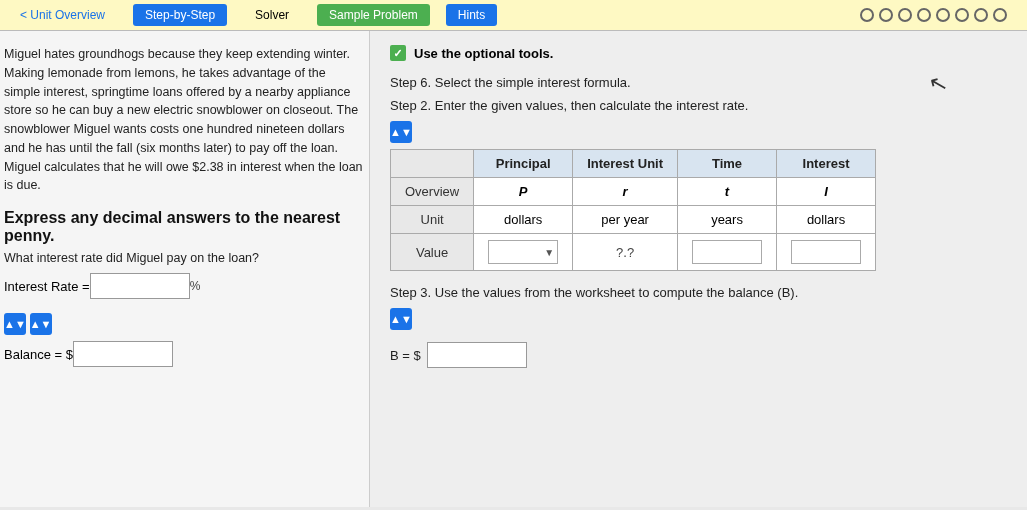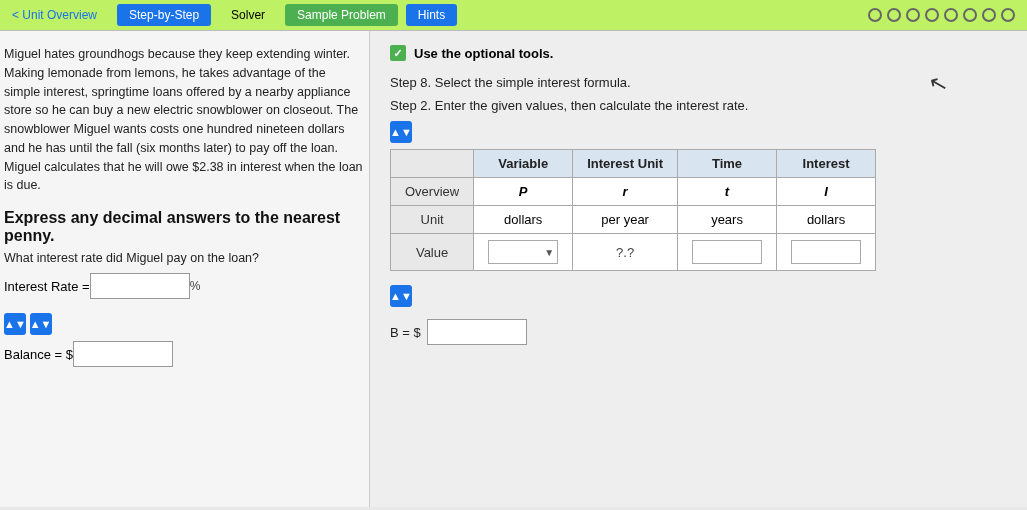--- a/index.html
+++ b/index.html
@@ -9,23 +9,23 @@
       background: #e8e8e8;
       width: 1027px;
       height: 510px;
       overflow: hidden;
     }
 
     
     .top-nav {
       display: flex;
       align-items: center;
-      background: #bef264;
-      padding: 4px 12px;
-      gap: 8px;
+      background: #fef9c3;
+      padding: 4px 20px;
+      gap: 16px;
       border-bottom: 1px solid #bbb;
     }
     .nav-tab {
       padding: 4px 12px;
       border-radius: 3px;
       font-size: 12px;
       cursor: pointer;
       background: transparent;
       border: none;
     }
@@ -321,32 +321,32 @@
     
     <div class="cursor-arrow">↖</div>
 
     
     <div class="optional-tools">
       <span class="checkbox-icon">✓</span>
       <span>Use the optional tools.</span>
     </div>
 
     
-    <p class="step-heading">Step 8. Select the simple interest formula.</p>
+    <p class="step-heading">Step 6. Select the simple interest formula.</p>
 
     
     <p class="step-heading">Step 2. Enter the given values, then calculate the interest rate.</p>
     <div class="expand-icon">▲▼</div>
 
     
     <table class="interest-table">
       <thead>
         <tr>
           <th style="background:#e8e8e8; border:1px solid #aaa;"></th>
-          <th>Variable</th>
+          <th>Principal</th>
           <th>Interest Unit</th>
           <th>Time</th>
           <th>Interest</th>
         </tr>
       </thead>
       <tbody>
 
         <tr>
           <td class="row-label">Overview</td>
           <td class="italic-cell">P</td>
@@ -380,20 +380,23 @@
             <input type="text" style="width: 70px; height: 24px; border: 1px solid rgb(170, 170, 170); font-size: 12px;">
           </td>
           <td>
             <input type="text" style="width: 70px; height: 24px; border: 1px solid rgb(170, 170, 170); font-size: 12px;">
           </td>
         </tr>
       </tbody>
     </table>
 
     
+    <div class="step3-row">
+      <p class="step3-text">Step 3. Use the values from the worksheet to compute the balance (B).</p>
+    </div>
     <div class="expand-icon">▲▼</div>
 
     <div class="balance-row">
       <span class="balance-label">B = $</span>
       <input class="balance-input" type="text" style="">
     </div>
 
   </div>
 </div>
 

